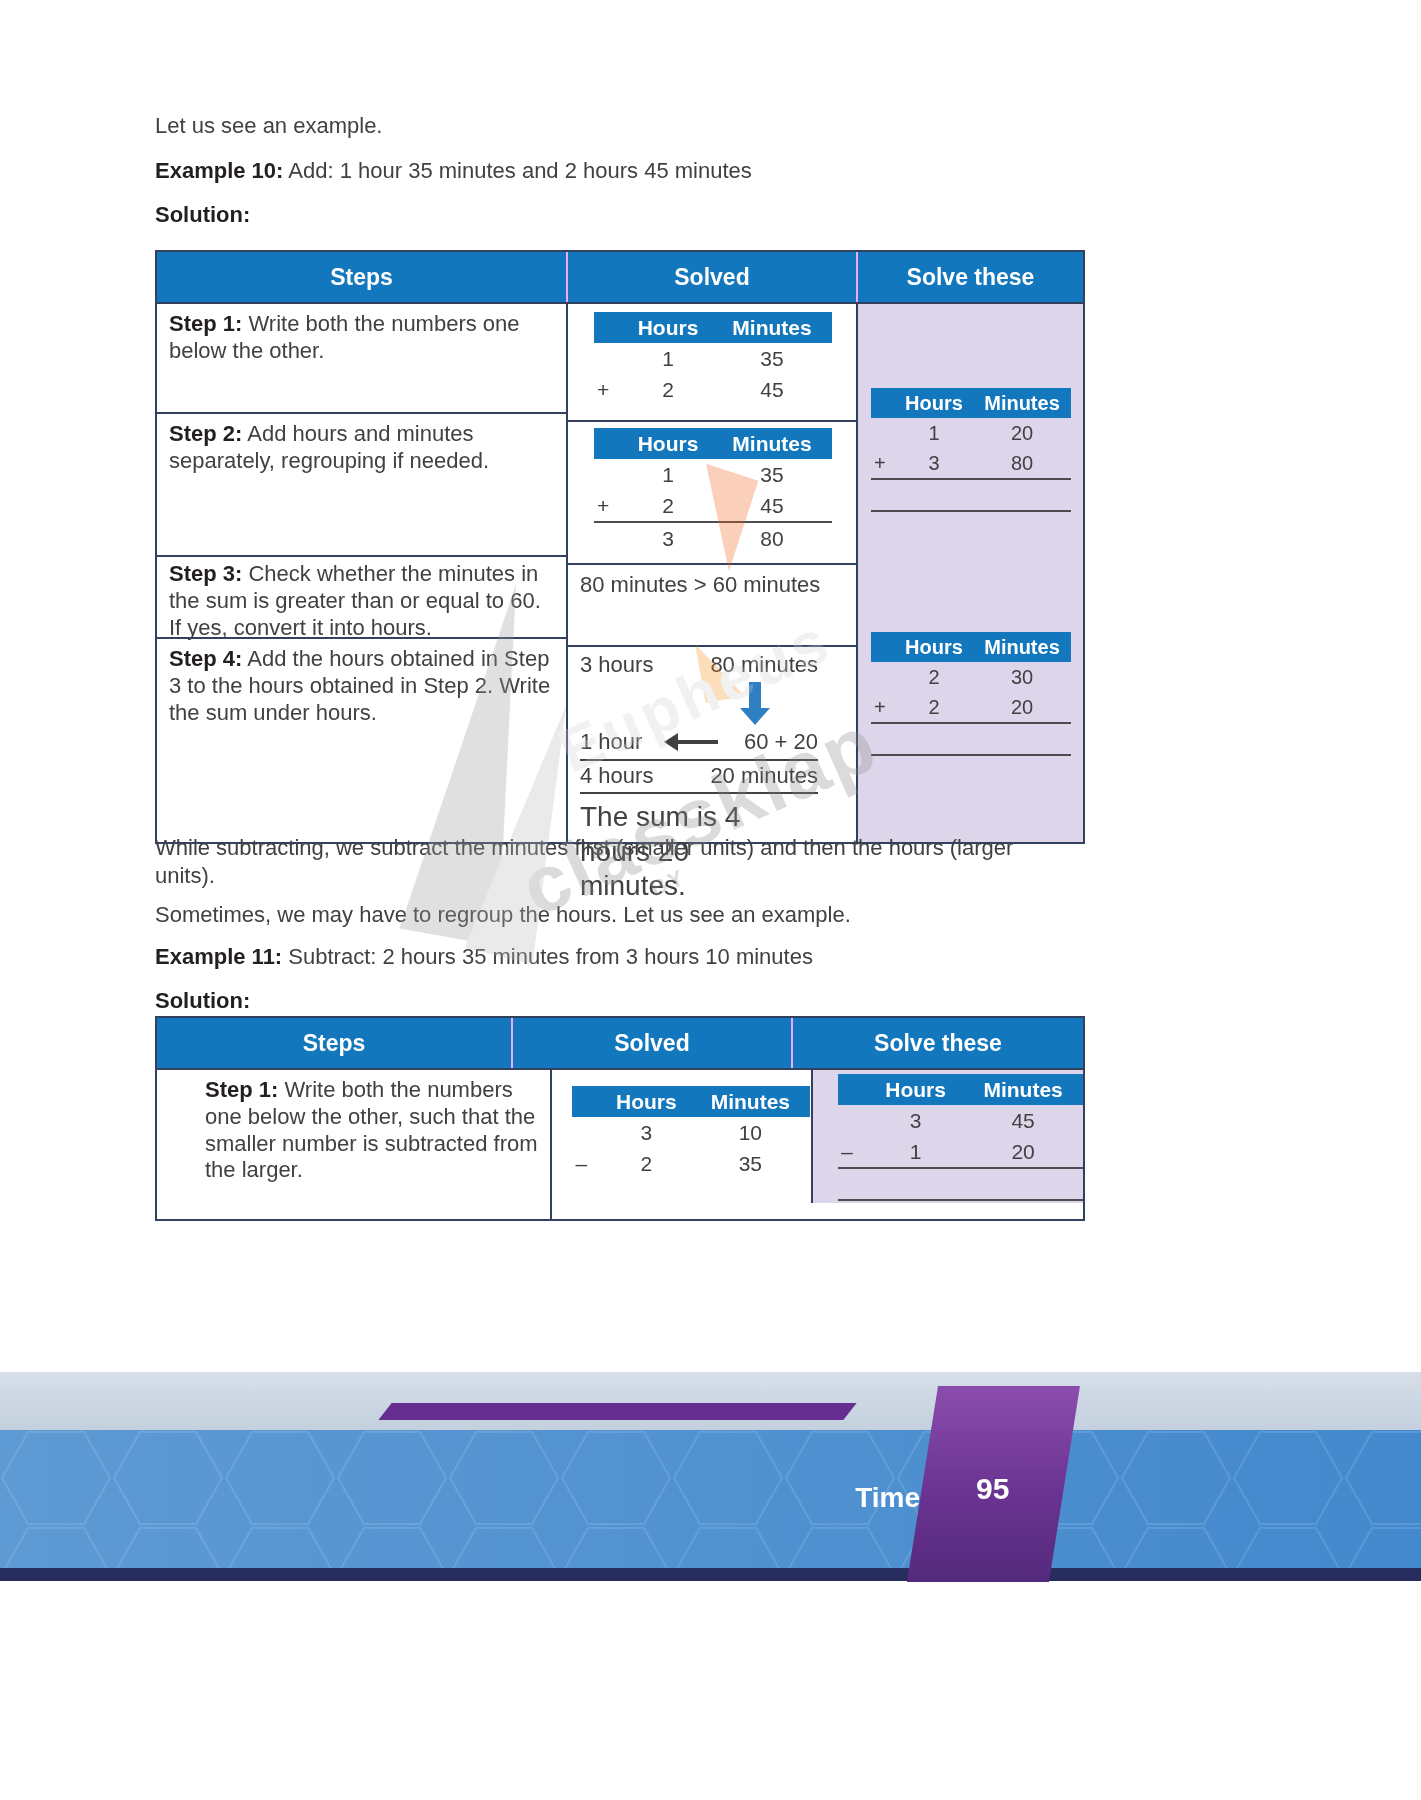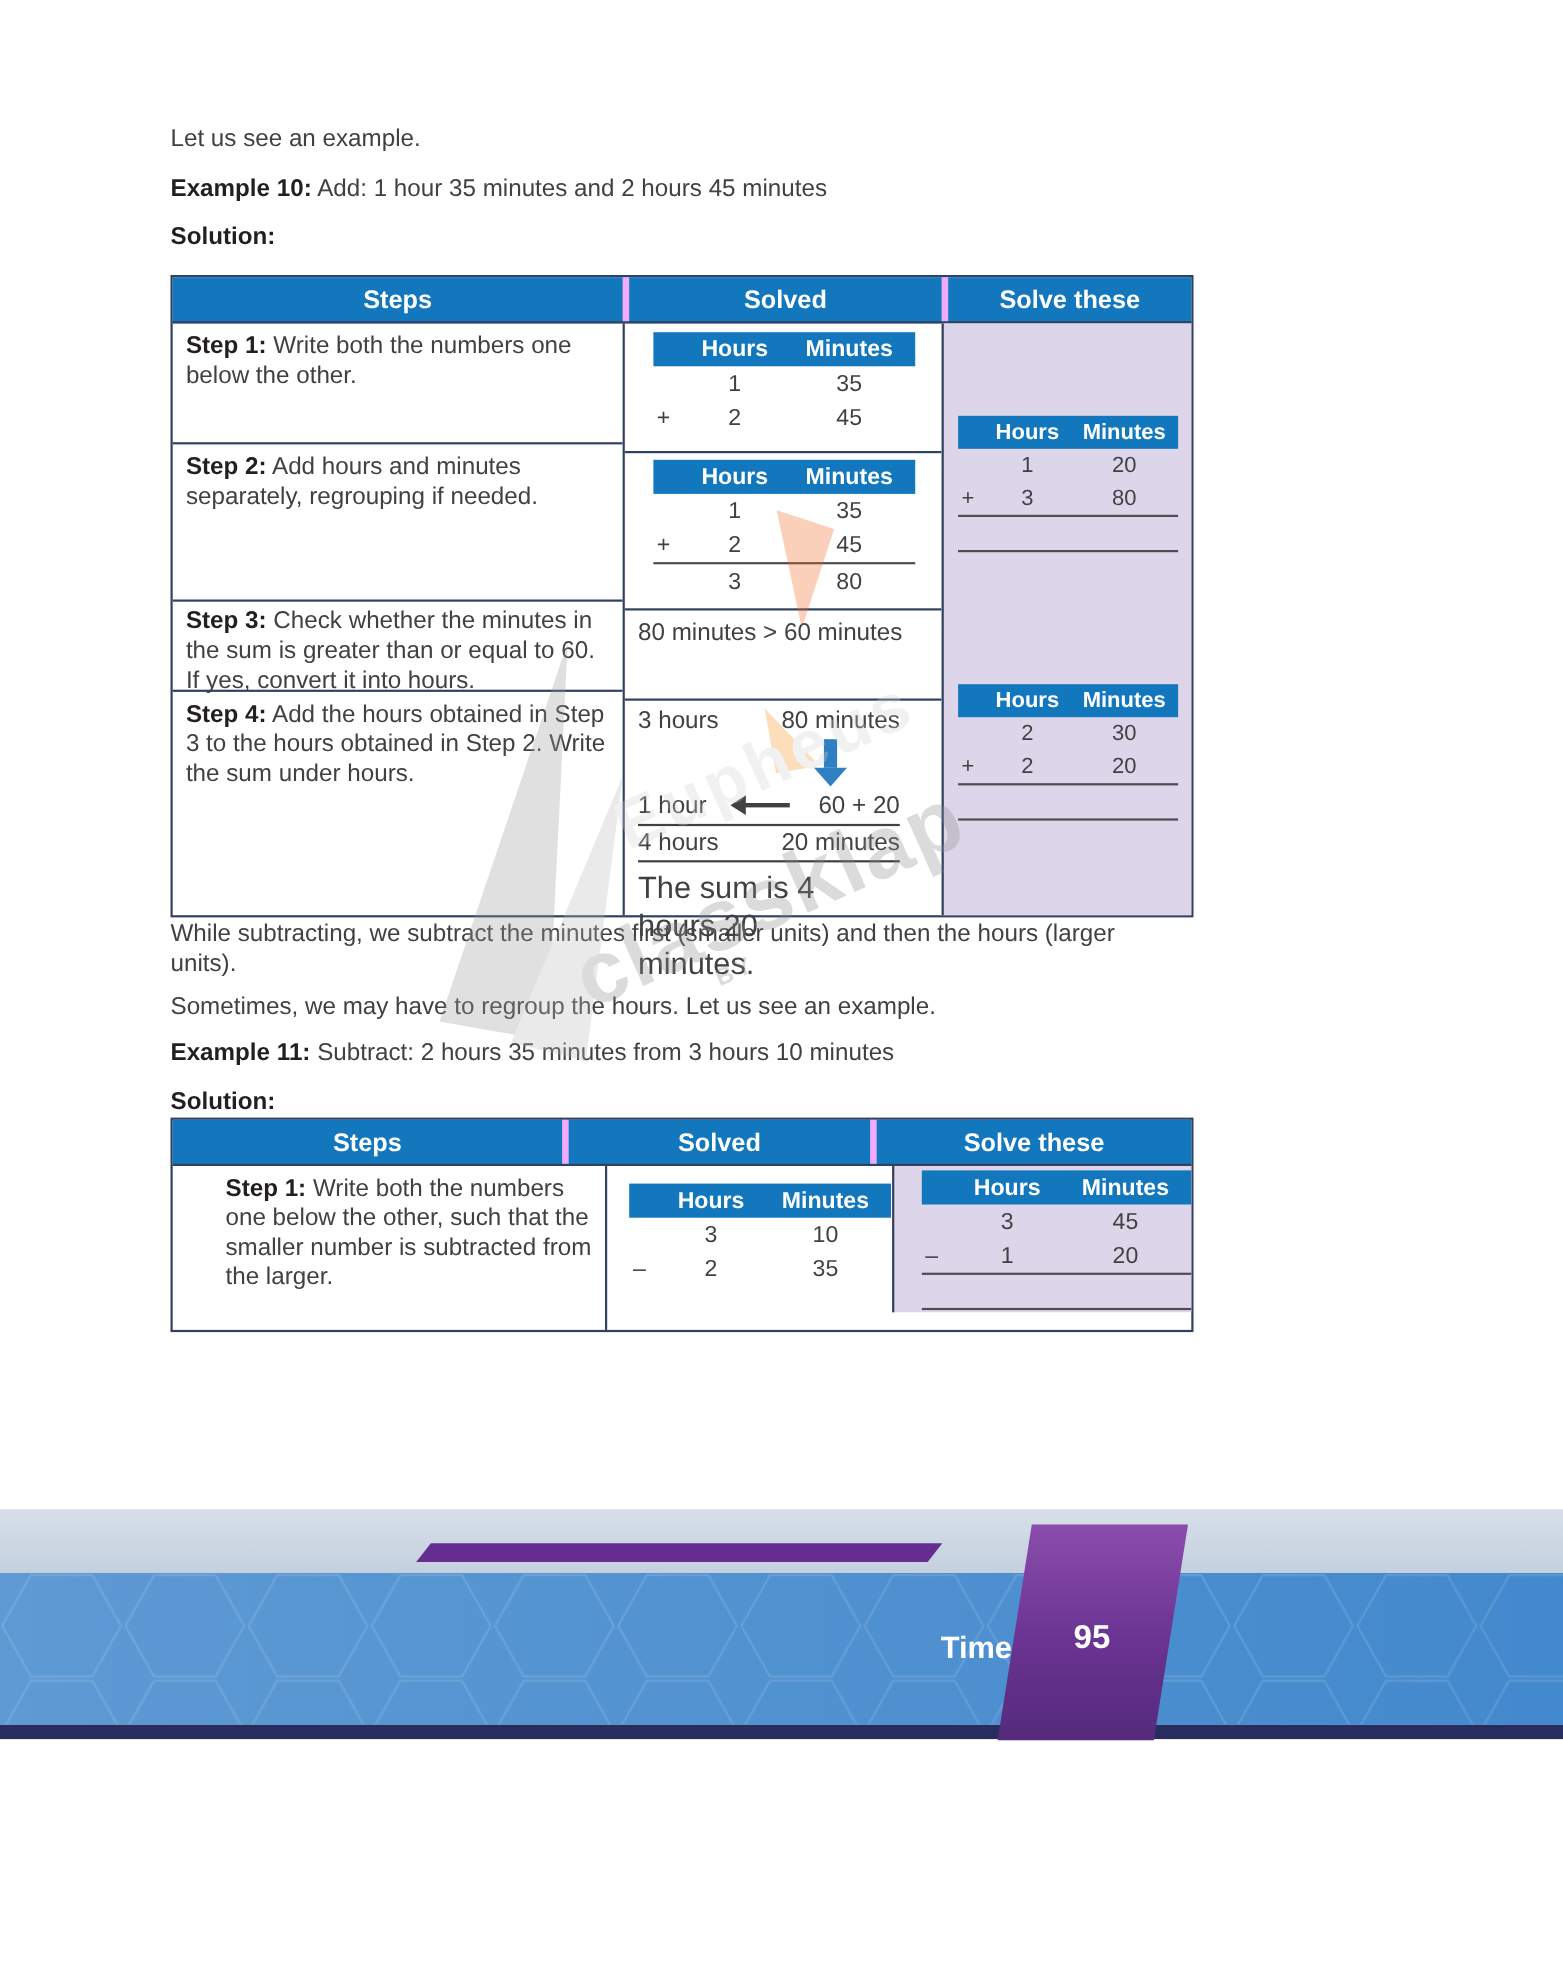--- a/index.html
+++ b/index.html
@@ -5,23 +5,23 @@
   html,body { margin:0; padding:0; background:#ffffff; }
   .page {
     position:relative; width:1421px; height:1800px; background:#ffffff;
     font-family:"Liberation Sans", sans-serif; color:#414042; overflow:hidden;
   }
   .txt { position:absolute; font-size:22px; line-height:1.25; }
   .lead { font-weight:700; color:#231f20; }
 
   
   .table { position:absolute; border:2px solid #32415f; box-sizing:border-box; background:#fff; }
-  .thead { display:flex; background:#1277bd; height:42px; border-bottom:2px solid #32415f; box-sizing:border-box; }
+  .thead { display:flex; background:#1277bd; height:52px; border-bottom:2px solid #32415f; box-sizing:border-box; }
   .th { color:#ffffff; font-weight:700; font-size:23px; display:flex; align-items:center; justify-content:center; box-sizing:border-box; }
-  .th + .th { border-left:6px solid #f0abfc; }
+  .th + .th { border-left:2px solid #f0abfc; }
   .tbody { display:flex; align-items:stretch; }
   .col { box-sizing:border-box; }
   .col + .col { border-left:2px solid #32415f; }
   .cell { box-sizing:border-box; padding:7px 12px 0 12px; font-size:22px; line-height:1.22; }
   .cell + .cell { border-top:2px solid #32415f; }
   .lavender { background:#ddd6ea; position:relative; }
 
   
   .mini { box-sizing:border-box; }
   .mini-head, .mini-row { display:grid; align-items:center; }

